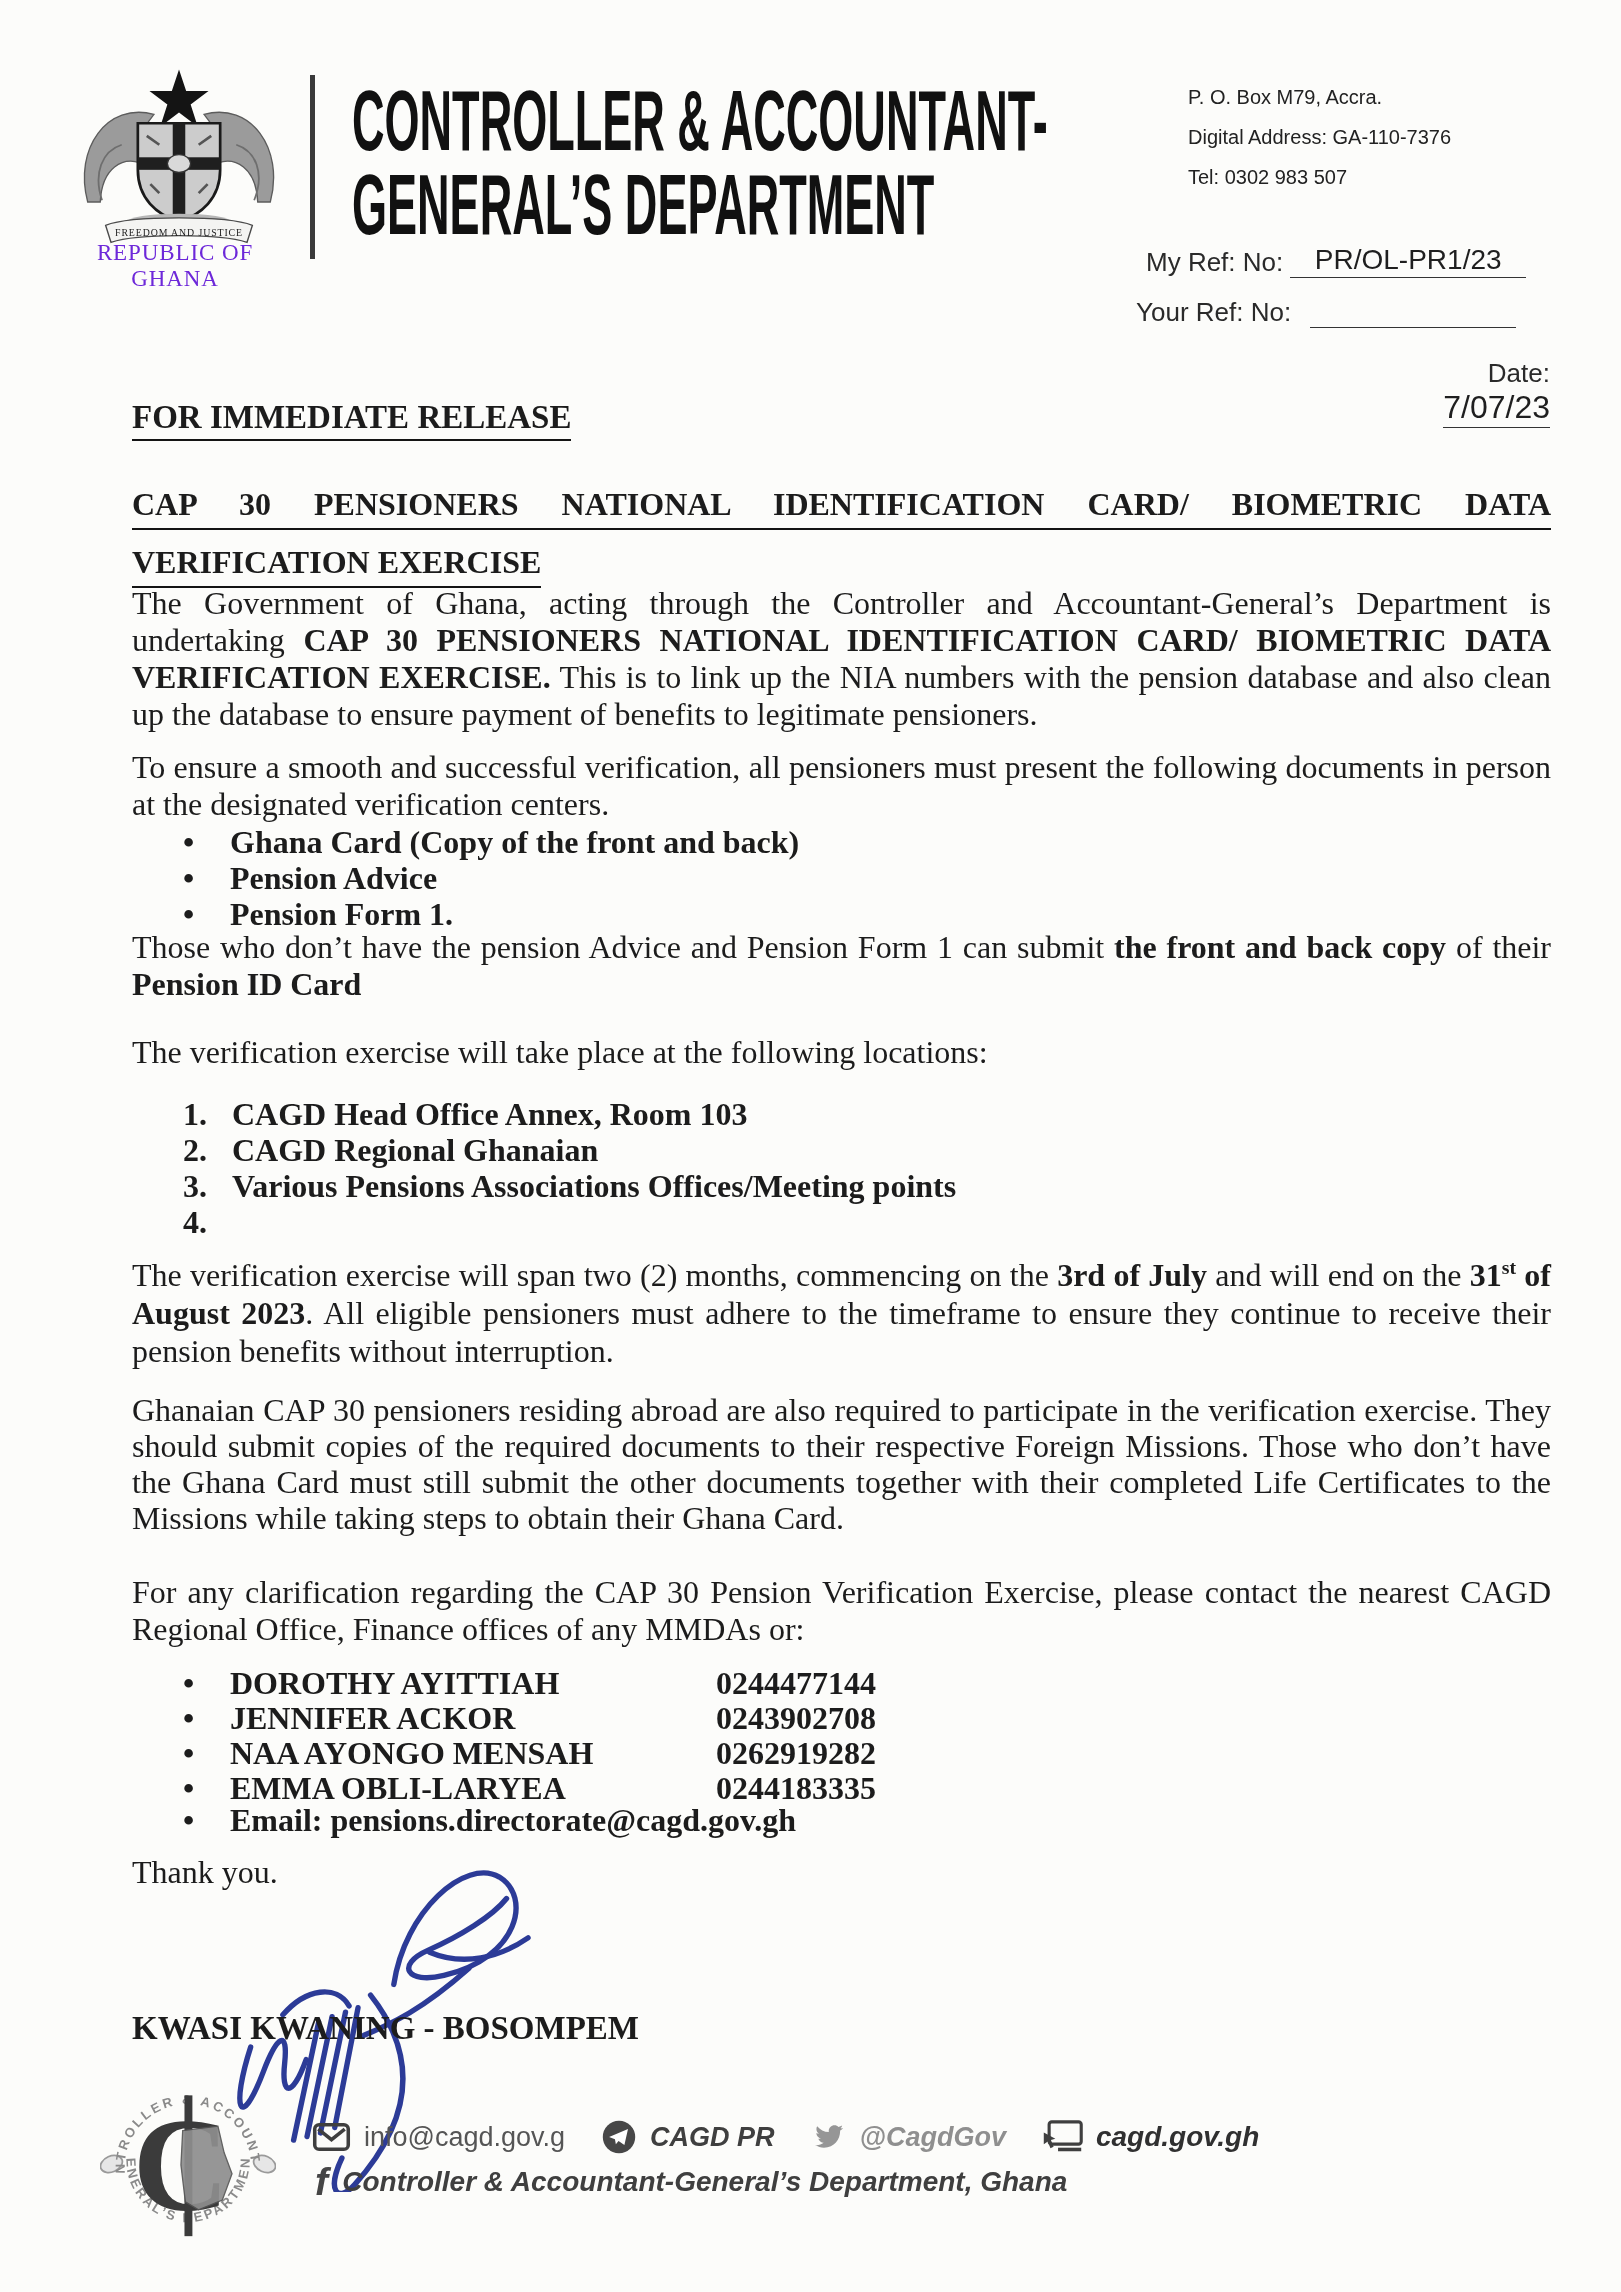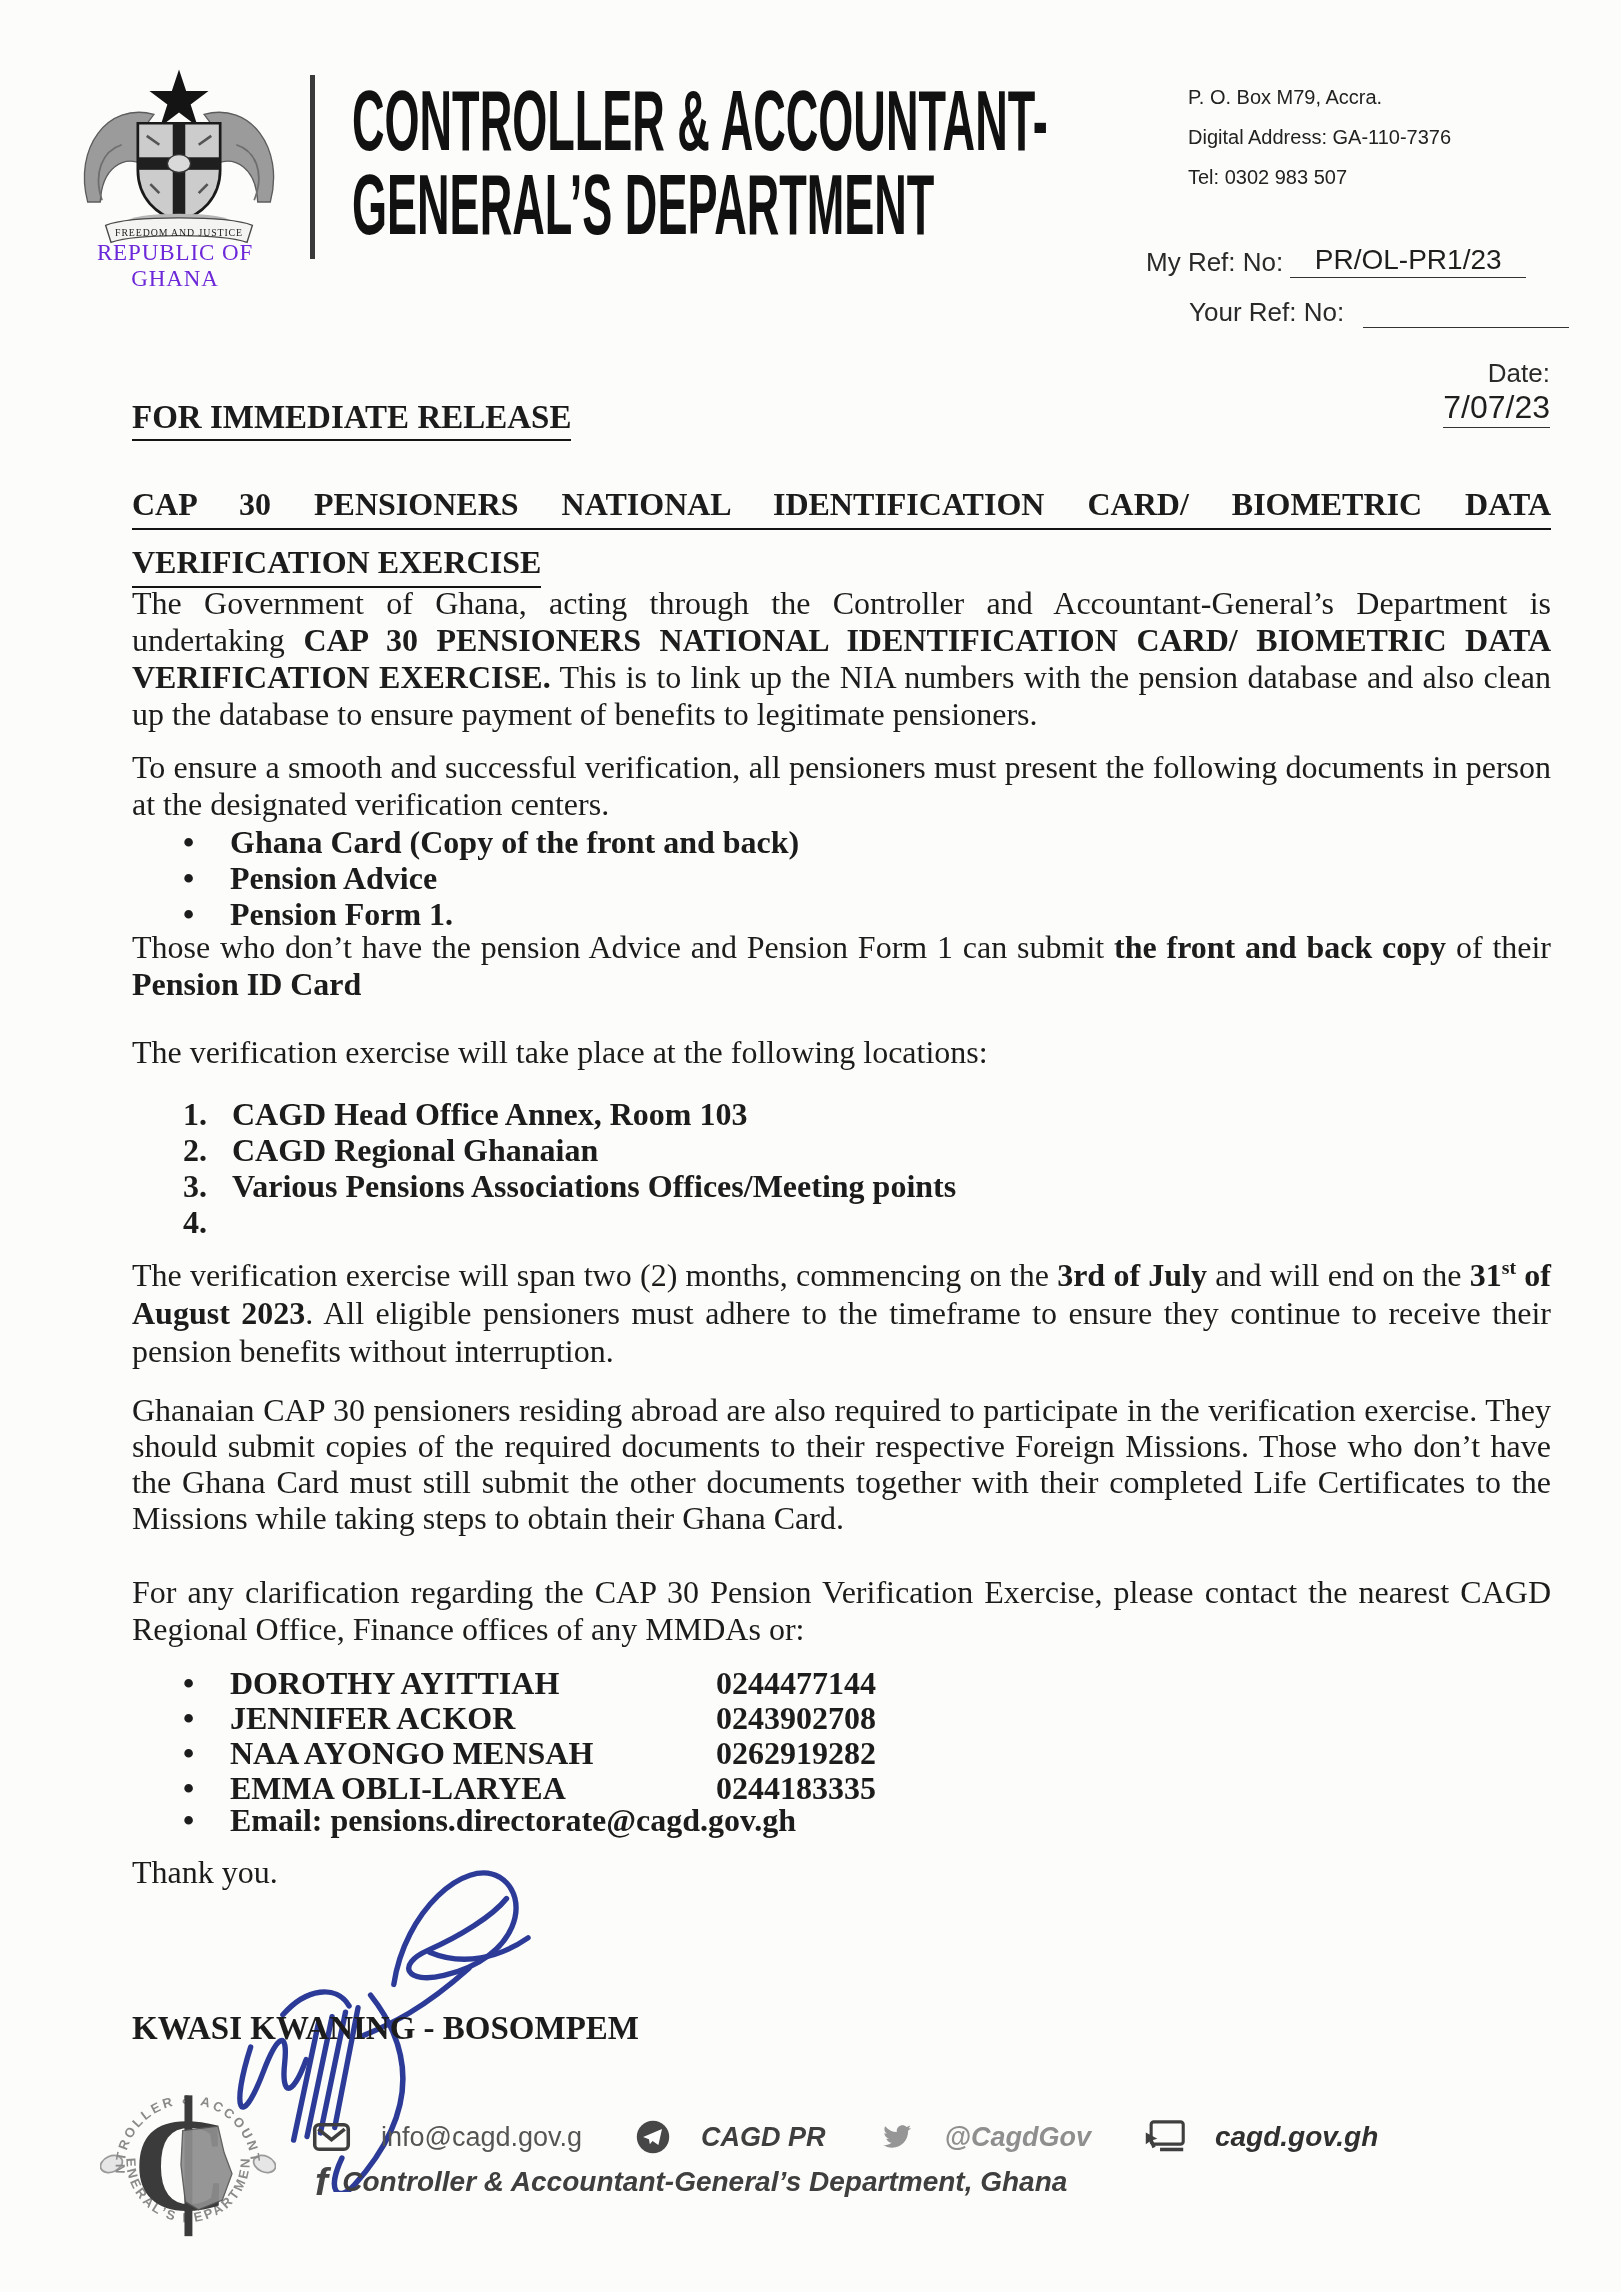--- a/index.html
+++ b/index.html
@@ -14,21 +14,21 @@
     font-size:23px;letter-spacing:0.9px;color:#6d28d9;}
   .hdr-divider{left:310px;top:75px;width:4.5px;height:184px;background:#3a3a3a;}
   .org-title{left:352px;top:79px;transform:scaleX(0.53);transform-origin:0 0;
     font-family:"Liberation Sans",sans-serif;font-weight:800;font-size:85px;
     line-height:84px;color:#111;letter-spacing:0px;white-space:nowrap;}
   .addr{left:1188px;top:77px;font-family:"Liberation Sans",sans-serif;
     font-size:20px;line-height:40px;color:#222;}
   .ref-row{font-family:"Liberation Sans",sans-serif;font-size:26px;color:#2a2a2a;
     display:flex;align-items:flex-end;}
   .ref-my{left:1146px;top:244px;width:380px;}
-  .ref-your{left:1189px;top:297px;width:380px;gap:12px;}
+  .ref-your{left:1136px;top:297px;width:380px;gap:12px;}
   .ref-date{left:1272px;top:358px;width:278px;flex-direction:column;}
   .ref-line{flex:1;border-bottom:1.8px solid #333;text-align:center;
     padding-bottom:0.9px;margin-left:7.2px;font-size:28px;color:#1f1f1f;}
   .ref-date .ref-line{font-size:32px;}
   
   .body-block{left:124px;width:1419px;font-size:32px;line-height:37px;
     text-align:justify;margin-left:8px;}
   .b-fir{top:399px;}
   .fir-text{display:inline-block;font-weight:bold;font-size:33px;
     border-bottom:2.7px solid #141414;padding-bottom:2.7px;}
@@ -56,21 +56,21 @@
   .contact-row{display:flex;padding-left:51px;line-height:35px;font-weight:bold;}
   .contact-row .marker{width:47px;flex:none;}
   .contact-row .cname{width:486px;flex:none;}
   sup{font-size:0.62em;vertical-align:super;line-height:0;}
   
   .sig{left:204px;top:1852px;}
   .b-name1{top:2010px;font-weight:bold;font-size:33px;}
   .b-name2{top:2044px;font-weight:bold;font-size:33px;}
   
   .seal{left:100px;top:2076px;}
-  .foot-row1{left:312px;top:2119px;display:flex;align-items:center;gap:30px;
+  .foot-row1{left:312px;top:2119px;display:flex;align-items:center;gap:13px;
     font-family:"Liberation Sans",sans-serif;}
   .foot-row2{left:315px;top:2166px;display:flex;align-items:center;gap:14.3px;
     font-family:"Liberation Sans",sans-serif;}
   .f-email{font-size:27px;color:#555;}
   .f-tg{font-size:27px;font-weight:bold;font-style:italic;color:#3f3f3f;}
   .f-tw{font-size:27px;font-weight:bold;font-style:italic;color:#8f8f8f;}
   .f-web{font-size:28px;font-weight:bold;font-style:italic;color:#303030;}
   .f-fb-text{font-size:28px;font-weight:bold;font-style:italic;color:#3f3f3f;}
   .fb-glyph{font-family:"Liberation Sans",sans-serif;font-weight:bold;
     font-style:italic;font-size:39px;color:#454545;line-height:32px;}

